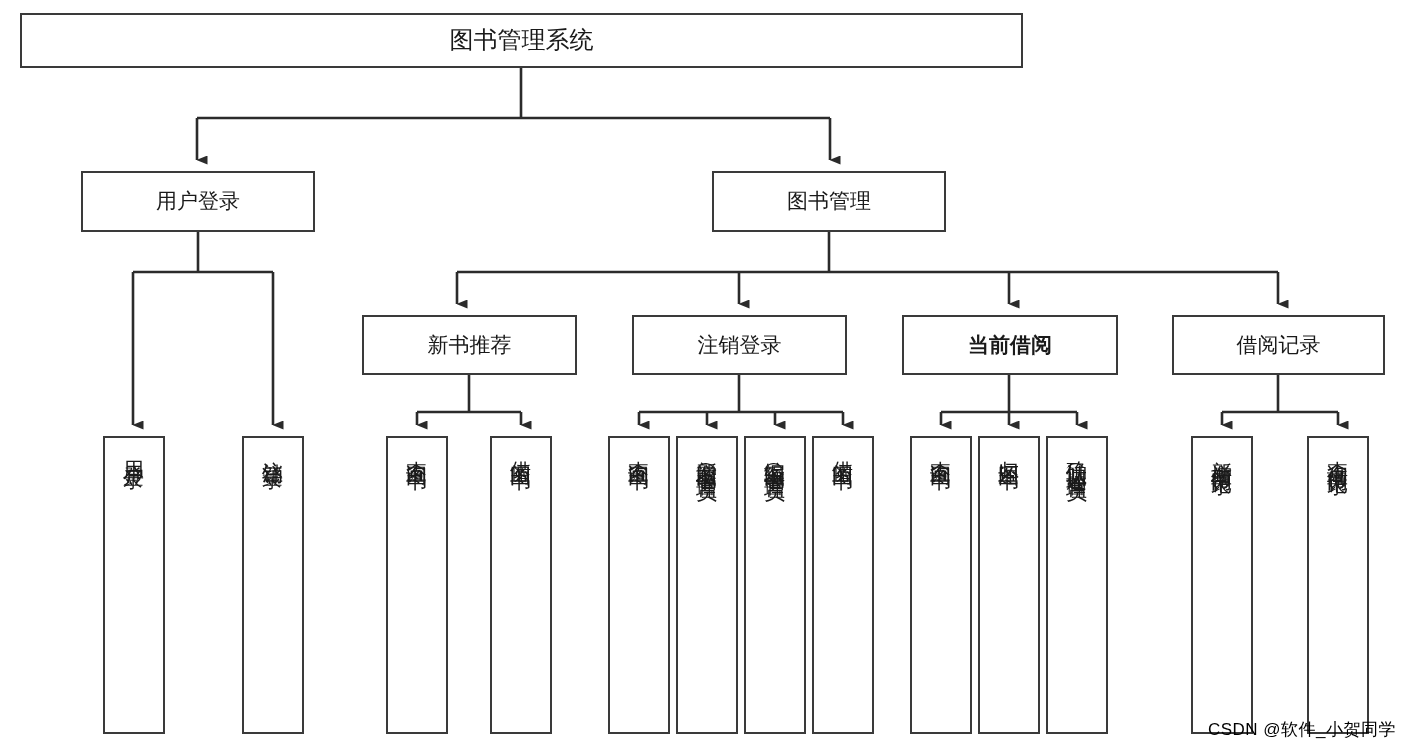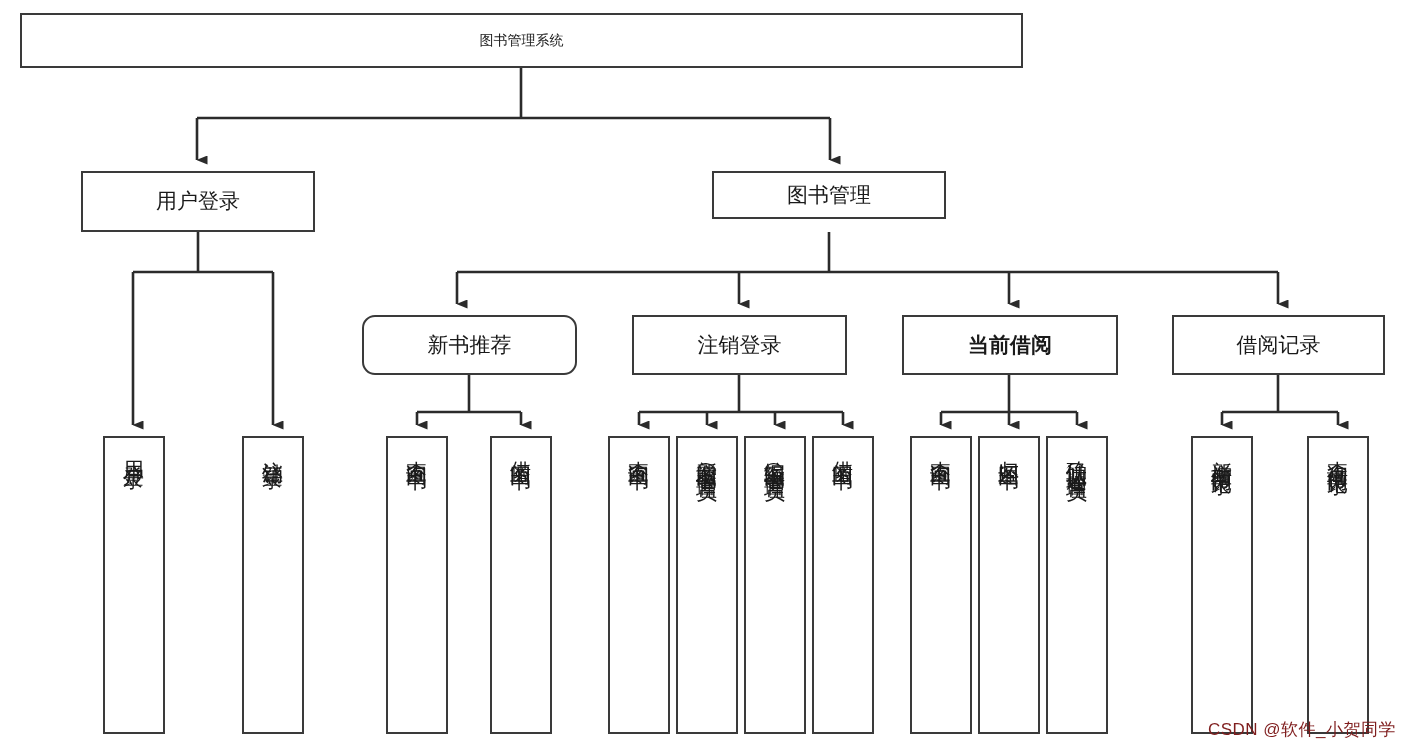--- a/index.html
+++ b/index.html
@@ -3,25 +3,25 @@
 <meta charset="utf-8">
 <style>
   html,body{margin:0;padding:0;background:#ffffff;}
   body{width:1405px;height:747px;font-family:"Liberation Sans","DejaVu Sans",sans-serif;}
   #stage{position:relative;width:1405px;height:747px;overflow:hidden;background:#fff;}
   #wires{position:absolute;left:0;top:0;width:1405px;height:747px;}
   .node{position:absolute;box-sizing:border-box;background:#ffffff;border:2px solid #3a3a3a;
         display:flex;align-items:center;justify-content:center;color:#1a1a1a;}
   .node .lbl{display:block;text-align:center;line-height:1.18;}
   .h-node .lbl{font-size:21px;}
-  .root .lbl{font-size:14px;}
+  .root .lbl{font-size:24px;}
   .leaf{padding:6px 2px;align-items:flex-start;justify-content:center;}
   .leaf .lbl{writing-mode:vertical-rl;text-orientation:upright;font-size:21px;
              letter-spacing:3px;line-height:1.0;white-space:pre;}
-  #watermark{position:absolute;right:9px;bottom:6px;font-size:17px;color:#7f1d1d;
+  #watermark{position:absolute;right:9px;bottom:6px;font-size:17px;color:#000000;
              letter-spacing:.5px;white-space:nowrap;}
 </style>
 </head>
 <body>
 
 <div id="stage">
 
   <svg id="wires" viewBox="0 0 1405 747" xmlns="http://www.w3.org/2000/svg">
     <defs>
       <marker id="ar" markerWidth="9" markerHeight="11" refX="4.5" refY="10.5" orient="auto" markerUnits="userSpaceOnUse">
@@ -73,25 +73,25 @@
     </g>
   </svg>
 
   <div class="node root h-node" style="left:20px;top:13px;width:1003px;height:55px;">
     <span class="lbl">图书管理系统</span>
   </div>
 
   <div class="node h-node" style="left:81px;top:171px;width:234px;height:61px;">
     <span class="lbl">用户登录</span>
   </div>
-  <div class="node h-node" style="left:712px;top:171px;width:234px;height:48px;">
+  <div class="node h-node" style="left:712px;top:171px;width:234px;height:61px;">
     <span class="lbl">图书管理</span>
   </div>
 
-  <div class="node h-node" style="left:362px;top:315px;width:215px;height:60px;border-radius:13px;">
+  <div class="node h-node" style="left:362px;top:315px;width:215px;height:60px;">
     <span class="lbl">新书推荐</span>
   </div>
   <div class="node h-node" style="left:632px;top:315px;width:215px;height:60px;">
     <span class="lbl">注销登录</span>
   </div>
   <div class="node h-node" style="left:902px;top:315px;width:216px;height:60px;font-weight:bold;">
     <span class="lbl">当前借阅</span>
   </div>
   <div class="node h-node" style="left:1172px;top:315px;width:213px;height:60px;">
     <span class="lbl">借阅记录</span>

